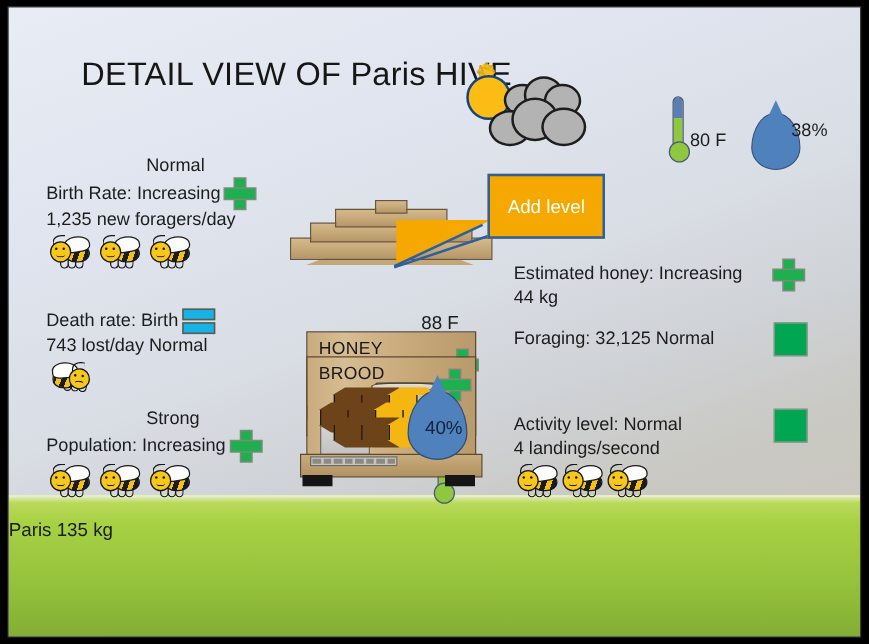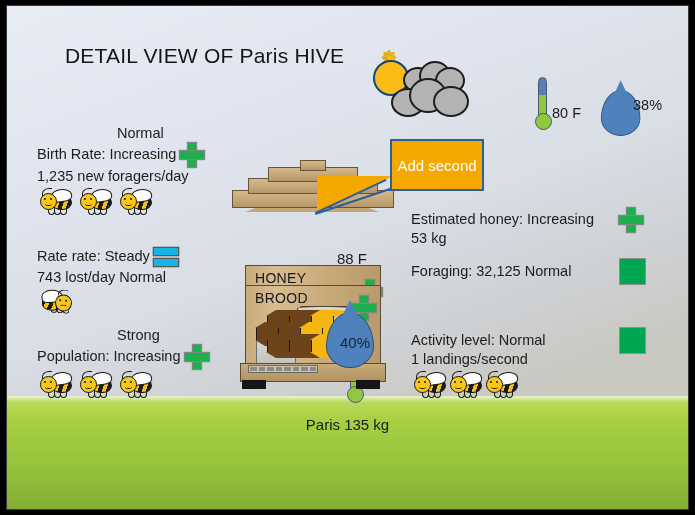--- a/index.html
+++ b/index.html
@@ -29,30 +29,30 @@
     position: absolute;
     left: 0; right: 0;
     top: 390px; bottom: 0;
     background: linear-gradient(180deg, #d8e9a8 0%, #b9d95a 4%, #a8d143 18%, #95c23c 62%, #83ae34 100%);
     border-top: 2px solid #e6efc2;
   }
   #ground-label {
     position: absolute;
     left: 0; right: 0;
     top: 18px;
-    text-align: center;
+    text-align: left;
     font-size: 15px;
     color: #1b1b1b;
   }
 
   
   #title {
     position: absolute;
     left: 58px; top: 38px;
-    font-size: 21px;
+    font-size: 26px;
     color: #161616;
     letter-spacing: .2px;
     white-space: nowrap;
   }
 
   
   .stat { position: absolute; font-size: 14.5px; line-height: 19px; color: #1c1c1c; }
   .stat .row { white-space: nowrap; }
 
   
@@ -426,21 +426,21 @@
               <i></i>
               <i></i>
               <i></i>
             </div>
           </div>
       </div>
     </div>
 
     <div class="stat" style="left:30px; top:240px;">
       <div class="row">
-        <span>Rate rate:   Steady</span>
+        <span>Death rate:   Birth</span>
         <span class="eq"><i></i><i></i></span>
       </div>
       <div class="row">743 lost/day  Normal</div>
       <div class="bee-row">
         <div class="bee dead" style="left:2px">
             <div class="ant"></div>
             <div class="wing"></div>
             <div class="body"></div>
             <div class="head"></div>
             <div class="legs">
@@ -493,36 +493,36 @@
             </div>
           </div>
       </div>
     </div>
 
     <div class="stat" style="left:404px; top:204px; width:250px;">
       <div class="row" style="position:relative;">
         <span>Estimated honey:  Increasing</span>
         <span class="plus" style="position:absolute; left:208px; top:-2px;"></span>
       </div>
-      <div class="row">53 kg</div>
+      <div class="row">44 kg</div>
     </div>
 
     <div class="stat" style="left:404px; top:256px; width:250px;">
       <div class="row" style="position:relative;">
         <span>Foraging: 32,125     Normal</span>
         <span class="gsq" style="position:absolute; left:208px; top:-4px;"></span>
       </div>
     </div>
 
     <div class="stat" style="left:404px; top:325px; width:250px;">
       <div class="row" style="position:relative;">
         <span>Activity level:        Normal</span>
         <span class="gsq" style="position:absolute; left:208px; top:-4px;"></span>
       </div>
-      <div class="row">1 landings/second</div>
+      <div class="row">4 landings/second</div>
       <div class="bee-row">
         <div class="bee" style="left:2px">
             <div class="ant"></div>
             <div class="wing"></div>
             <div class="body"></div>
             <div class="head"></div>
             <div class="legs">
               <i></i>
               <i></i>
               <i></i>
@@ -549,21 +549,21 @@
               <i></i>
               <i></i>
             </div>
           </div>
       </div>
     </div>
 
     <div id="callout-tail"></div>
     <div id="callout-tail-edge1"></div>
     <div id="callout-tail-edge2"></div>
-    <div id="callout">Add second</div>
+    <div id="callout">Add level</div>
 
     <div id="hive">
       <div class="roof">
         <div class="gable"></div>
         <div class="slab s1"></div>
         <div class="slab s2"></div>
         <div class="slab s3"></div>
         <div class="slab cap"></div>
       </div>
 

